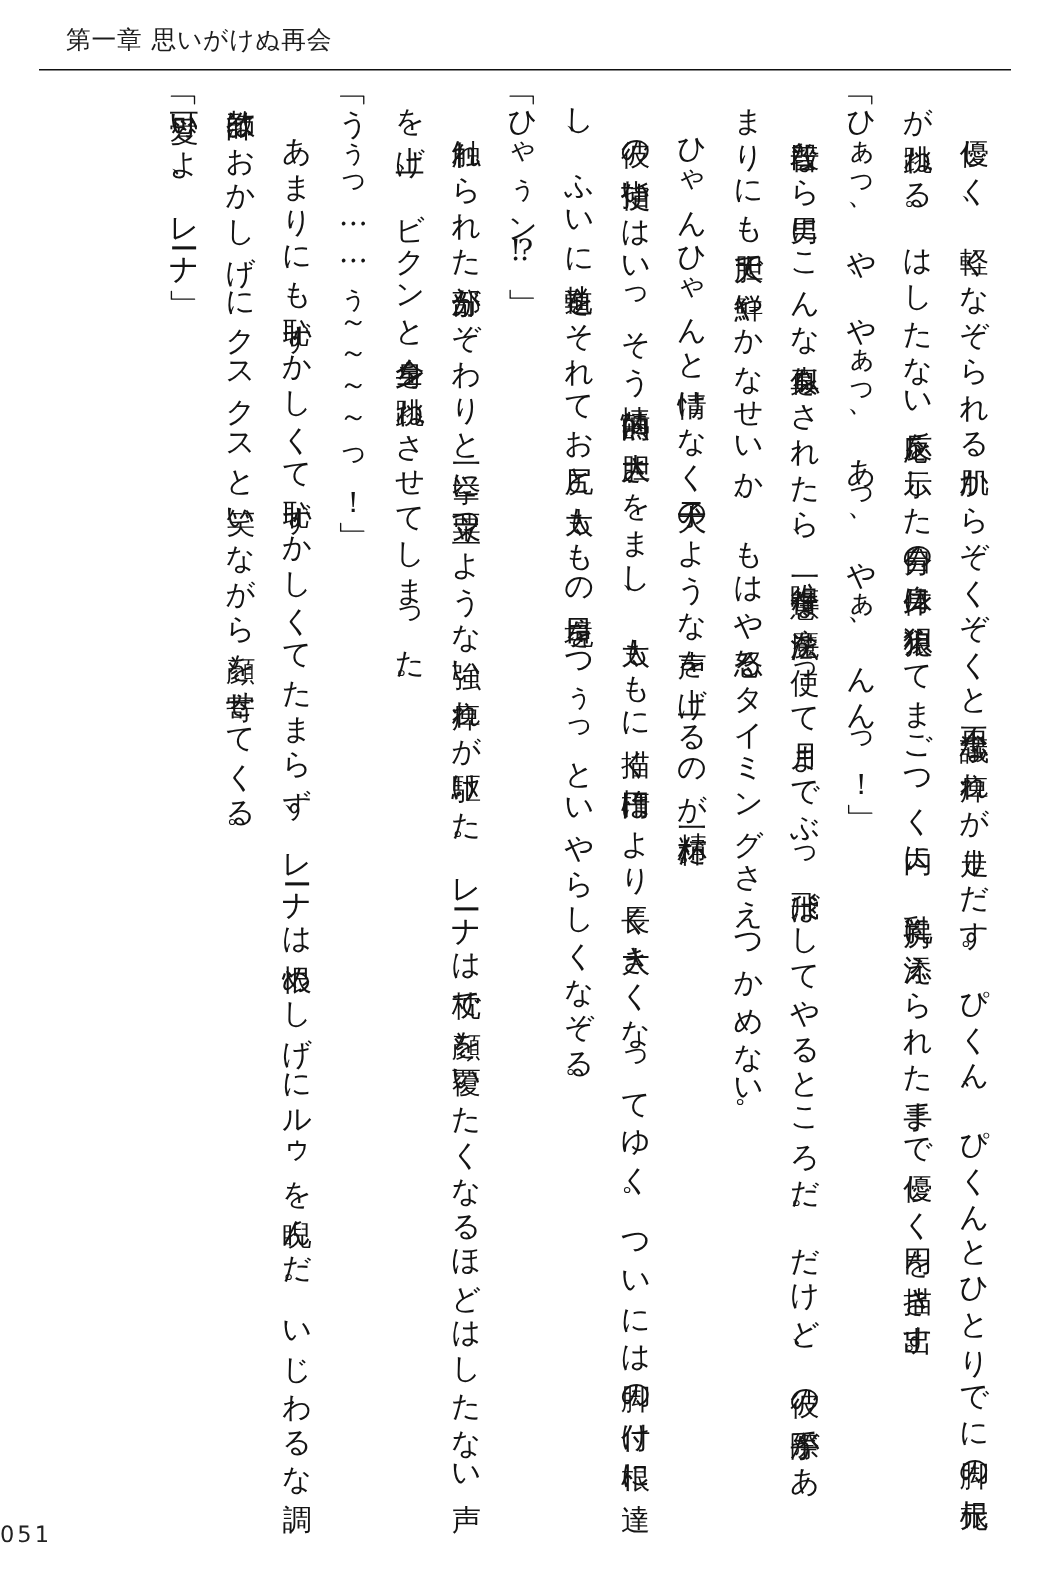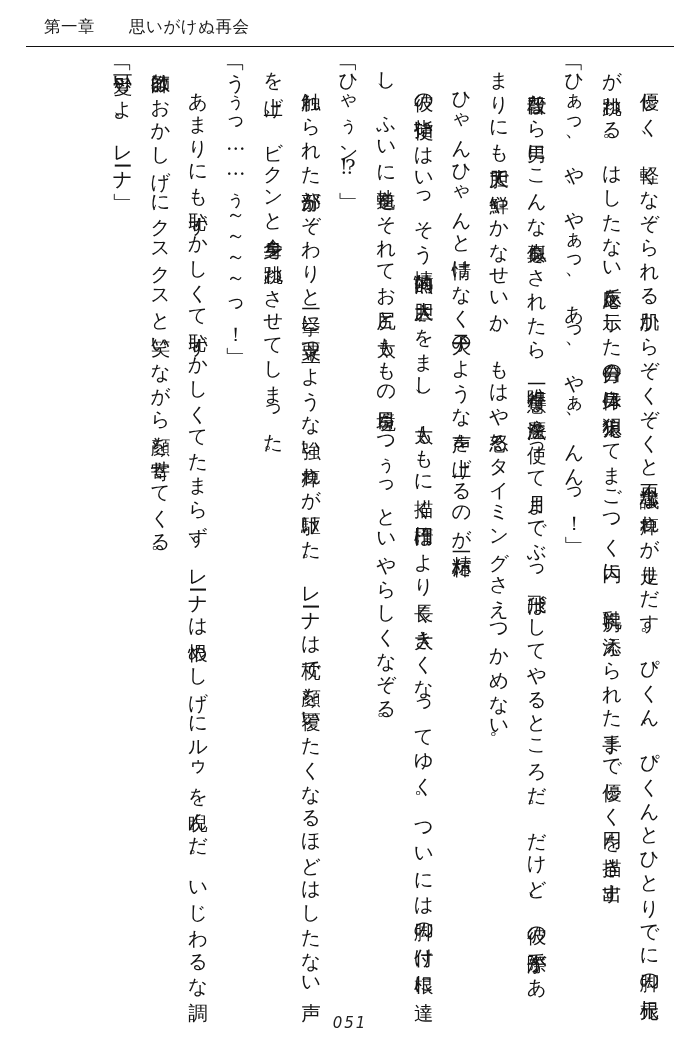--- a/index.html
+++ b/index.html
@@ -28,21 +28,21 @@
     position: absolute;
     top: 16px;
     left: 44px;
     right: 44px;
     font-size: 16.5px;
     letter-spacing: 0.5px;
     color: #1c1c1c;
     white-space: nowrap;
   }
   .running-head .chapter-no {
-    margin-right: 34px;
+    margin-right: 6px;
     font-family: Liberation Mono, monospace;
   }
   .head-rule {
     position: absolute;
     top: 46px;
     left: 26px;
     right: 26px;
     height: 1px;
     background: #111111;
   }
@@ -74,26 +74,25 @@
     text-indent: 0;
   }
   .vtext p.indent {
     text-indent: 1em;
   }
   .page-number {
     position: absolute;
     bottom: 18px;
     left: 0;
     width: 700px;
-    text-align: center;
+    text-align: left;
     font-size: 15px;
     letter-spacing: 2px;
     color: #222222;
     font-family: "DejaVu Sans", "Liberation Sans", sans-serif;
-    font-style: italic;
   }
 </style>
 </head>
 <body>
 
 <div class="page">
 
   <div class="running-head">
     <span class="chapter-no">第一章</span><span class="chapter-title">思いがけぬ再会</span>
   </div>

